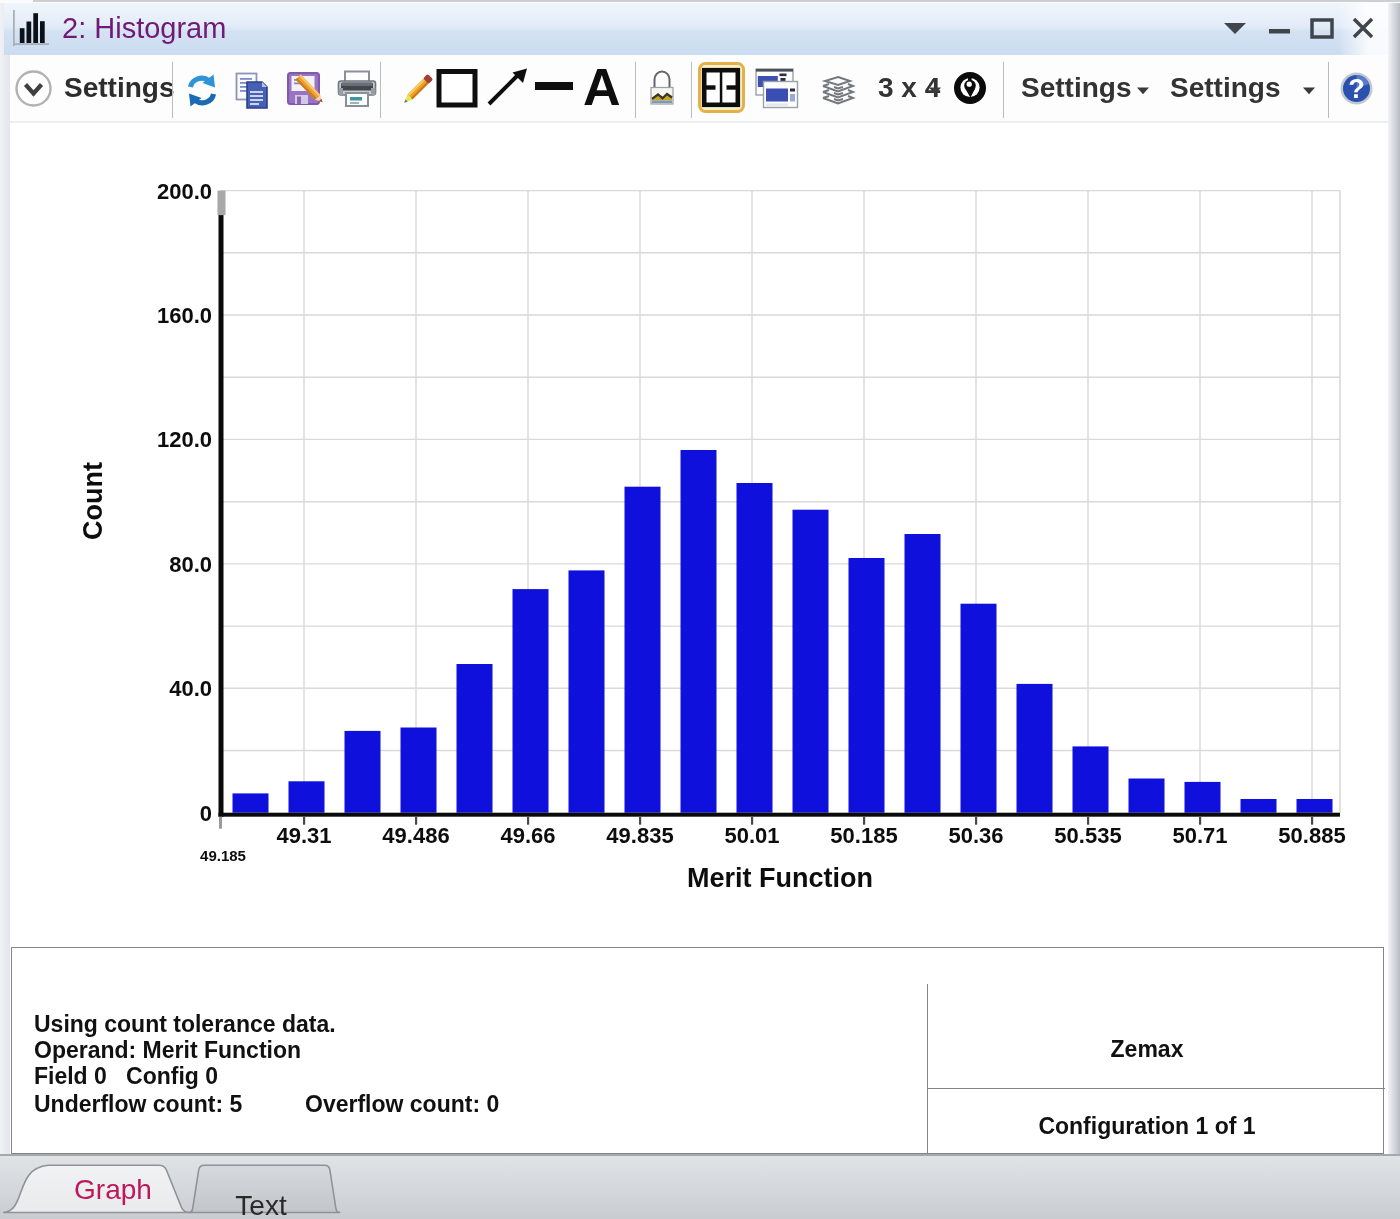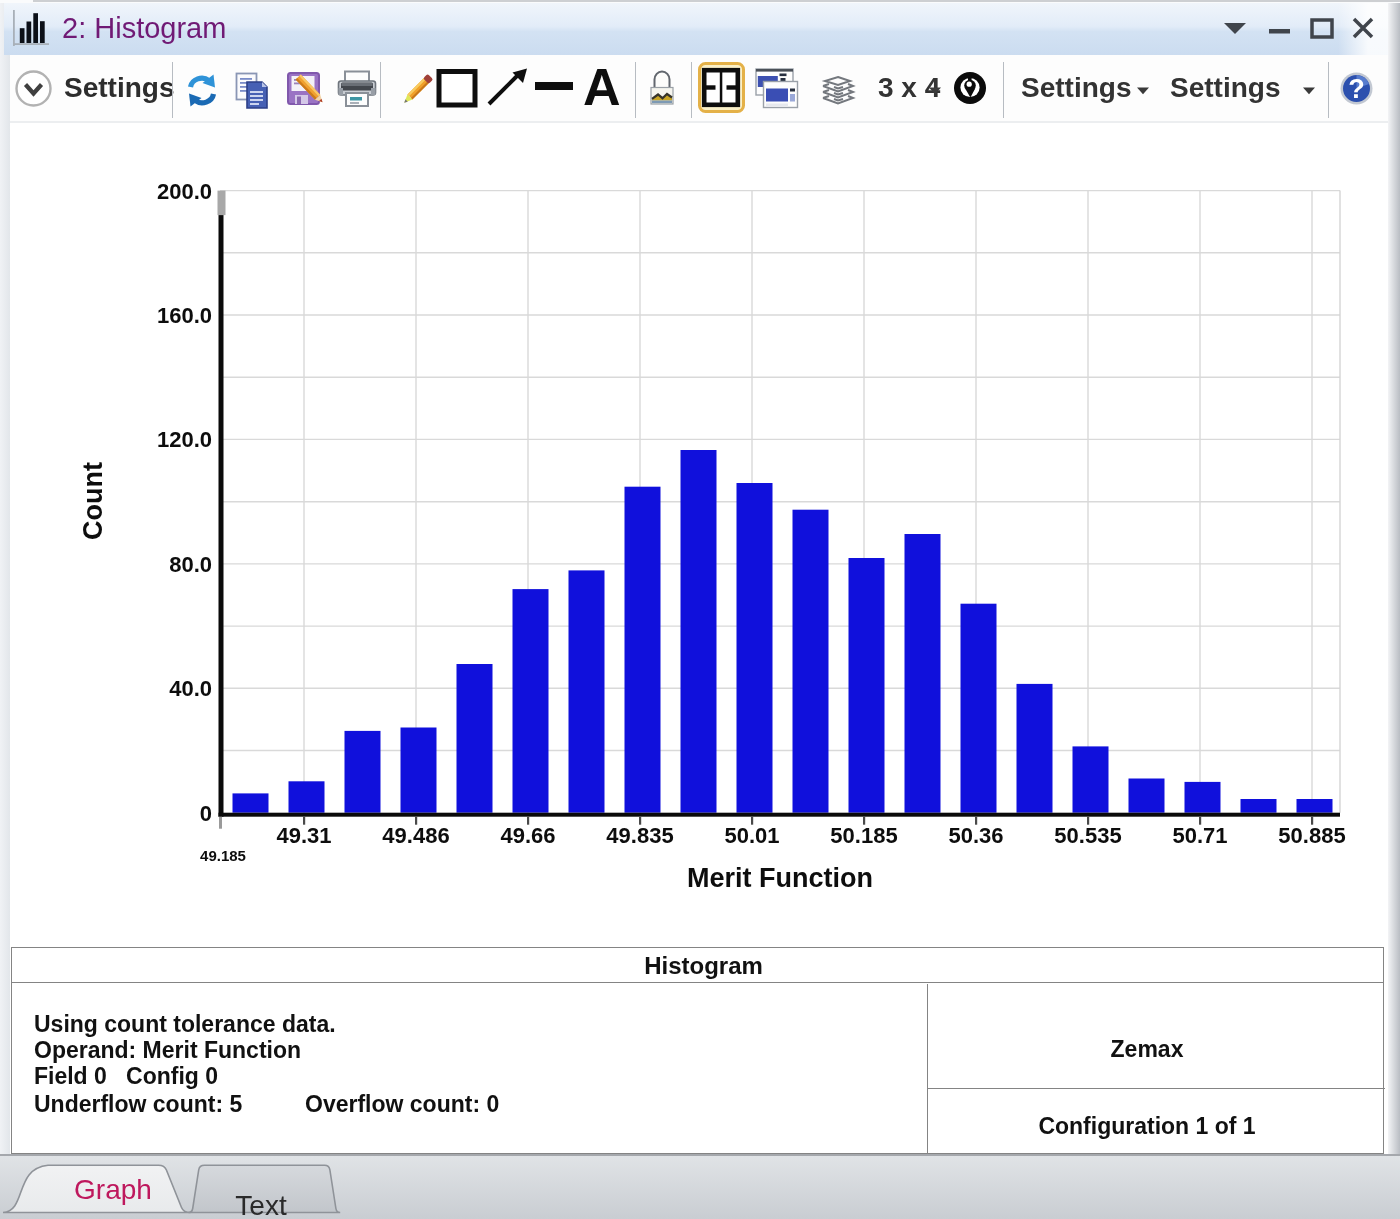--- a/index.html
+++ b/index.html
@@ -286,21 +286,20 @@
   <text x="976.0" y="720" font-size="22" font-weight="bold" text-anchor="middle" fill="#0d0d0d">50.36</text>
   <text x="1088.0" y="720" font-size="22" font-weight="bold" text-anchor="middle" fill="#0d0d0d">50.535</text>
   <text x="1200.0" y="720" font-size="22" font-weight="bold" text-anchor="middle" fill="#0d0d0d">50.71</text>
   <text x="1312.0" y="720" font-size="22" font-weight="bold" text-anchor="middle" fill="#0d0d0d">50.885</text>
   <text x="223" y="738" font-size="15" font-weight="bold" text-anchor="middle" fill="#0d0d0d">49.185</text>
   <text x="780" y="764" font-size="27" font-weight="bold" text-anchor="middle" fill="#0d0d0d">Merit Function</text>
   <text x="93" y="387" font-size="27" font-weight="bold" text-anchor="middle" fill="#0d0d0d" transform="rotate(-90 93 378)">Count</text>
 </svg>
 
 <div class="abs" id="panel">
-  <div class="hdr">Histogram</div>
   <div class="vline"></div>
   <div class="hline2"></div>
 </div>
 <div class="ptext" style="left:34px;top:1011px;">Using count tolerance data.</div>
 <div class="ptext" style="left:34px;top:1037px;">Operand: Merit Function</div>
 <div class="ptext" style="left:34px;top:1063px;">Field 0   Config 0</div>
 <div class="ptext" style="left:34px;top:1091px;">Underflow count: 5</div>
 <div class="ptext" style="left:305px;top:1091px;">Overflow count: 0</div>
 <div class="ptext" style="left:927px;top:988px;width:440px;text-align:center;margin-top:48px;">Zemax</div>
 <div class="ptext" style="left:927px;top:1113px;width:440px;text-align:center;">Configuration 1 of 1</div>

